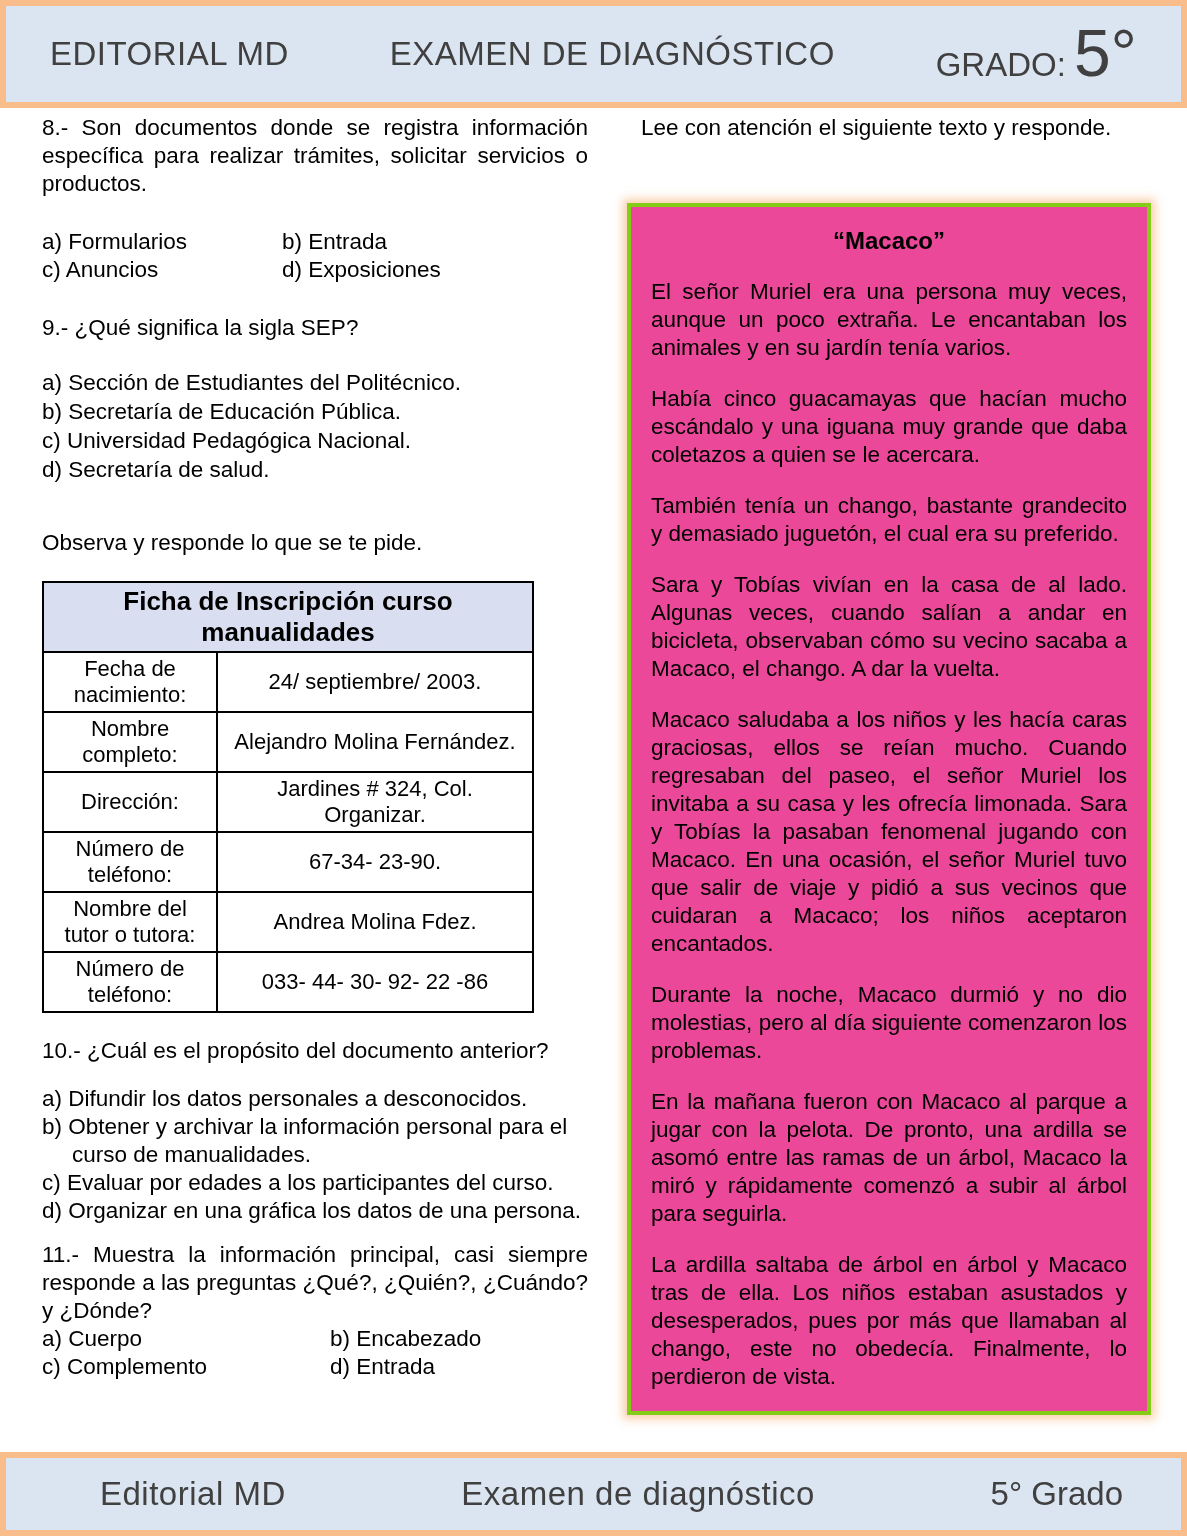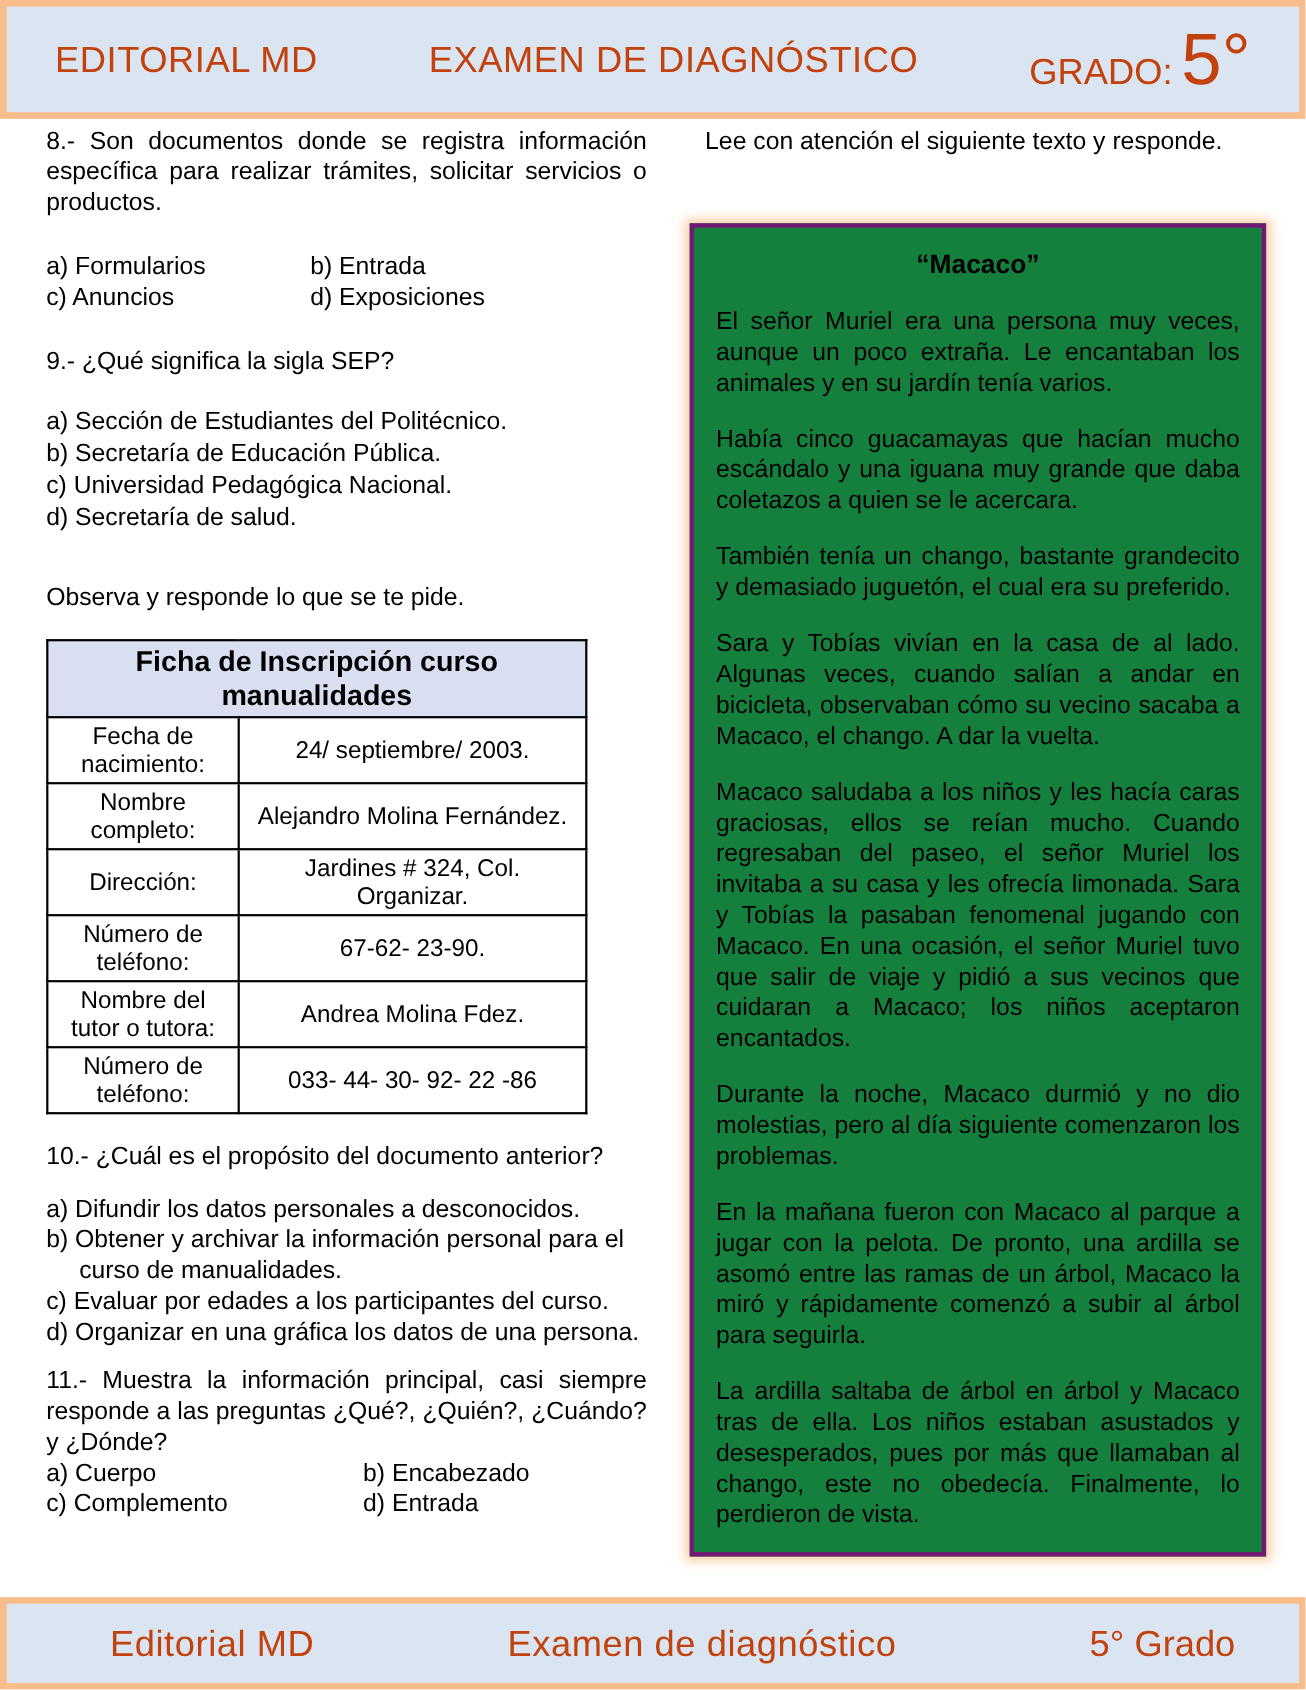--- a/index.html
+++ b/index.html
@@ -12,21 +12,21 @@
     color: #000;
     overflow: hidden;
   }
 
   
   .bar {
     position: absolute; left: 0; right: 0;
     background: #dbe5f2;
     border: 6px solid #f9bd8c;
     display: flex; align-items: center;
-    color: #c2410c;
+    color: #404040;
   }
   .bar-header { top: 0; height: 108px; padding: 0 44px; }
   .bar-footer { top: 1452px; height: 84px; padding: 0 58px 0 94px; }
   .bar-brand  { font-size: 33px; letter-spacing: 0.5px; white-space: nowrap; }
   .bar-title  { flex: 1; text-align: center; font-size: 33px; letter-spacing: 0.5px; white-space: nowrap; }
   .grade-wrap { display: flex; align-items: flex-end; white-space: nowrap; }
   .grade-label { font-size: 33px; }
   .grade-value { font-size: 66px; line-height: 0.9; margin-left: 8px; }
   .footer-grade { font-size: 33px; white-space: nowrap; }
 
@@ -78,23 +78,23 @@
   .opts-q10 { margin-top: 20px; }
   .opt { line-height: 28px; }
   .opt.hang { padding-left: 30px; text-indent: -30px; }
   .opt.just { text-align: justify; }
   .q11-block { margin-top: 16px; }
 
   
   .right-instruction { padding-left: 14px; }
   .story-box {
     margin-top: 61px;
-    border: 4px solid #701a75;
+    border: 4px solid #84cc16;
     box-shadow: 0 0 9px 4px rgba(243, 167, 99, 0.55);
-    background: #15803d;
+    background: #ec4899;
     padding: 14px 20px 20px;
     min-height: 1205px;
   }
   .story-title {
     text-align: center;
     font-weight: bold;
     font-size: 24px;
     margin: 6px 0 0;
   }
   .story-par { margin: 23px 0 0; text-align: justify; }
@@ -145,21 +145,21 @@
         <tr>
           <td class="form-label-col">Nombre completo:</td>
           <td>Alejandro Molina Fernández.</td>
         </tr>
         <tr>
           <td class="form-label-col">Dirección:</td>
           <td>Jardines # 324, Col. Organizar.</td>
         </tr>
         <tr>
           <td class="form-label-col">Número de teléfono:</td>
-          <td>67-62- 23-90.</td>
+          <td>67-34- 23-90.</td>
         </tr>
         <tr>
           <td class="form-label-col">Nombre del tutor o tutora:</td>
           <td>Andrea Molina Fdez.</td>
         </tr>
         <tr>
           <td class="form-label-col">Número de teléfono:</td>
           <td>033- 44- 30- 92- 22 -86</td>
         </tr>
       </tbody>

